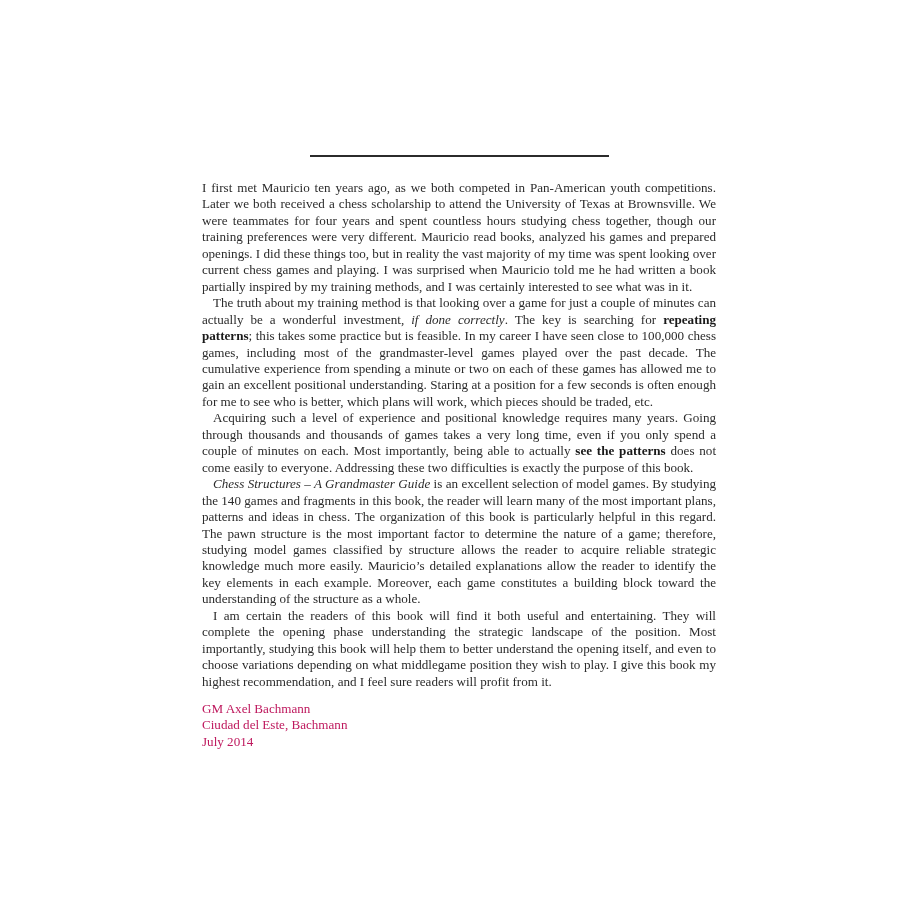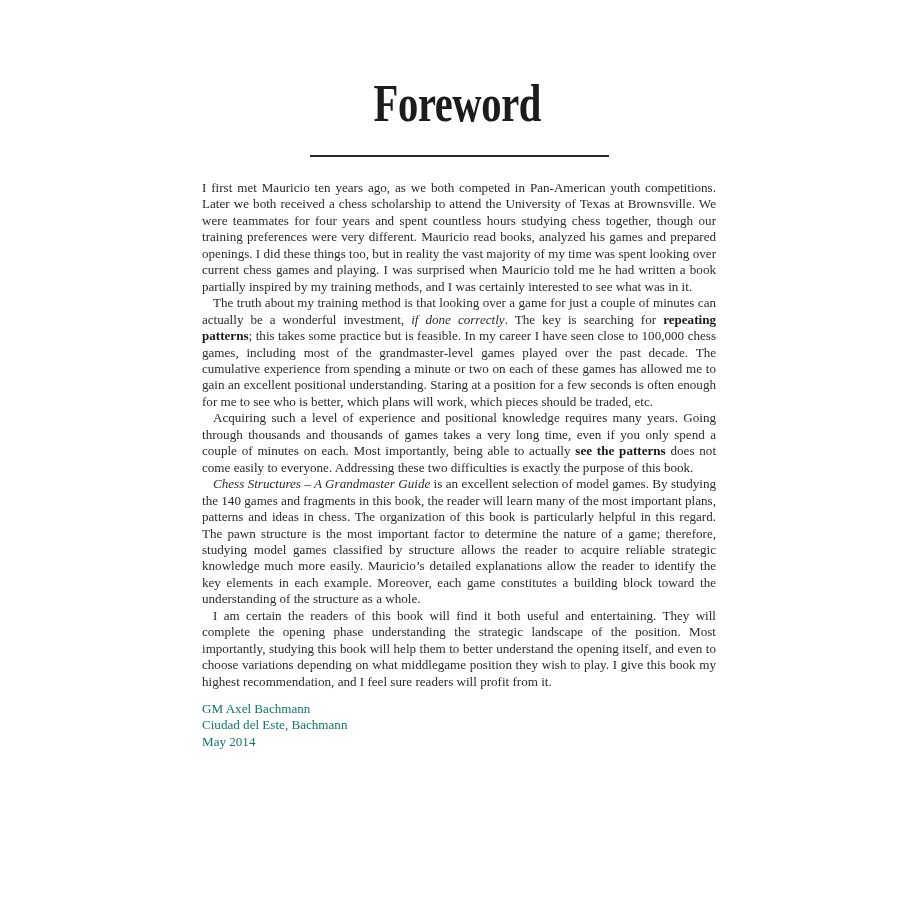--- a/index.html
+++ b/index.html
@@ -69,47 +69,44 @@
     color: #1a1a1a;
   }
   .body-text i {
   }
   .signature {
     position: absolute;
     left: 202px;
     top: 701px;
     font-size: 13.1px;
     line-height: 16.45px;
-    color: #0f766e;
+    color: #be185d;
   }
   .signature div {
     white-space: nowrap;
   }
 </style>
 </head>
 <body>
 
 <div class="page">
-  <div class="title-wrap">
-    <h1 class="title" style="margin:0;">Foreword</h1>
-  </div>
 
   <div class="rule"></div>
 
   <div class="body-text">
 
     <p><span>I first met Mauricio ten years ago, as we both competed in Pan-American youth competitions. Later we both received a chess scholarship to attend the University of Texas at Brownsville. We were teammates for four years and spent countless hours studying chess together, though our training preferences were very different. Mauricio read books, analyzed his games and prepared openings. I did these things too, but in reality the vast majority of my time was spent looking over current chess games and playing. I was surprised when Mauricio told me he had written a book partially inspired by my training methods, and I was certainly interested to see what was in it.</span></p>
 
     <p class="indent"><span>The truth about my training method is that looking over a game for just a couple of minutes can actually be a wonderful investment, </span><i>if done correctly</i><span>. The key is searching for </span><b>repeating patterns</b><span>; this takes some practice but is feasible. In my career I have seen close to 100,000 chess games, including most of the grandmaster-level games played over the past decade. The cumulative experience from spending a minute or two on each of these games has allowed me to gain an excellent positional understanding. Staring at a position for a few seconds is often enough for me to see who is better, which plans will work, which pieces should be traded, etc.</span></p>
 
     <p class="indent"><span>Acquiring such a level of experience and positional knowledge requires many years. Going through thousands and thousands of games takes a very long time, even if you only spend a couple of minutes on each. Most importantly, being able to actually </span><b>see the patterns</b><span> does not come easily to everyone. Addressing these two difficulties is exactly the purpose of this book.</span></p>
 
     <p class="indent"><i>Chess Structures – A Grandmaster Guide</i><span> is an excellent selection of model games. By studying the 140 games and fragments in this book, the reader will learn many of the most important plans, patterns and ideas in chess. The organization of this book is particularly helpful in this regard. The pawn structure is the most important factor to determine the nature of a game; therefore, studying model games classified by structure allows the reader to acquire reliable strategic knowledge much more easily. Mauricio’s detailed explanations allow the reader to identify the key elements in each example. Moreover, each game constitutes a building block toward the understanding of the structure as a whole.</span></p>
 
     <p class="indent"><span>I am certain the readers of this book will find it both useful and entertaining. They will complete the opening phase understanding the strategic landscape of the position. Most importantly, studying this book will help them to better understand the opening itself, and even to choose variations depending on what middlegame position they wish to play. I give this book my highest recommendation, and I feel sure readers will profit from it.</span></p>
   </div>
 
   <div class="signature">
     <div>GM Axel Bachmann</div>
     <div>Ciudad del Este, Bachmann</div>
-    <div>May 2014</div>
+    <div>July 2014</div>
   </div>
 </div>
 
 </body></html>

